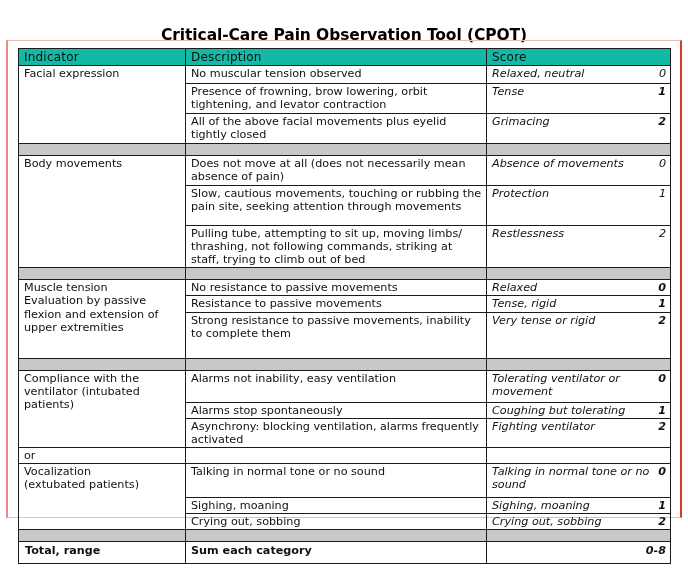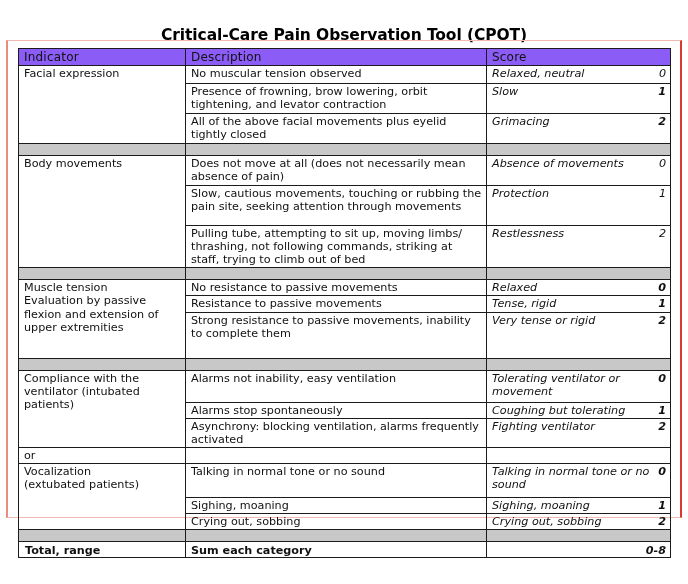--- a/index.html
+++ b/index.html
@@ -60,21 +60,21 @@
     line-height: 1.17;
     font-weight: normal;
     text-align: left;
     overflow: hidden;
   }
   col.c-ind { width: 167px; }
   col.c-desc { width: 301px; }
   col.c-score { width: 184px; }
 
   thead th {
-    background: #8b5cf6;
+    background: #14b8a6;
     text-align: center;
     font-weight: bold;
     font-size: 12px;
     padding: 1px 2px;
     letter-spacing: 0.2px;
   }
   td.ind {
     font-weight: bold;
     padding-left: 6px;
     border-radius: 12px;
@@ -111,21 +111,21 @@
   tr.sep td {
     background: #c8c8c8;
     height: 11px;
     padding: 0;
     border-top: 1.6px solid #1b1b1b;
     border-bottom: 1.6px solid #1b1b1b;
   }
   tr.total td {
     font-weight: bold;
     padding-top: 2px;
-    padding-bottom: 0;
+    padding-bottom: 6px;
   }
   tr.total .num { font-weight: bold; }
 
   .refs {
     position: absolute;
     left: 36px;
     top: 534px;
     font-size: 11.2px;
     line-height: 1.42;
     color: #111111;
@@ -166,21 +166,21 @@
               <div class="scorerow">
                 <span class="lbl">Relaxed, neutral</span>
                 <span class="num">0</span>
               </div>
             </td>
           </tr>
           <tr style="height: 30px;">
             <td class="desc">Presence of frowning, brow lowering, orbit tightening, and levator contraction</td>
             <td class="score">
               <div class="scorerow">
-                <span class="lbl">Slow</span>
+                <span class="lbl">Tense</span>
                 <span class="num b">1</span>
               </div>
             </td>
           </tr>
           <tr style="height: 30px;">
             <td class="desc">All of the above facial movements plus eyelid tightly closed</td>
             <td class="score">
               <div class="scorerow">
                 <span class="lbl">Grimacing</span>
                 <span class="num b">2</span>

